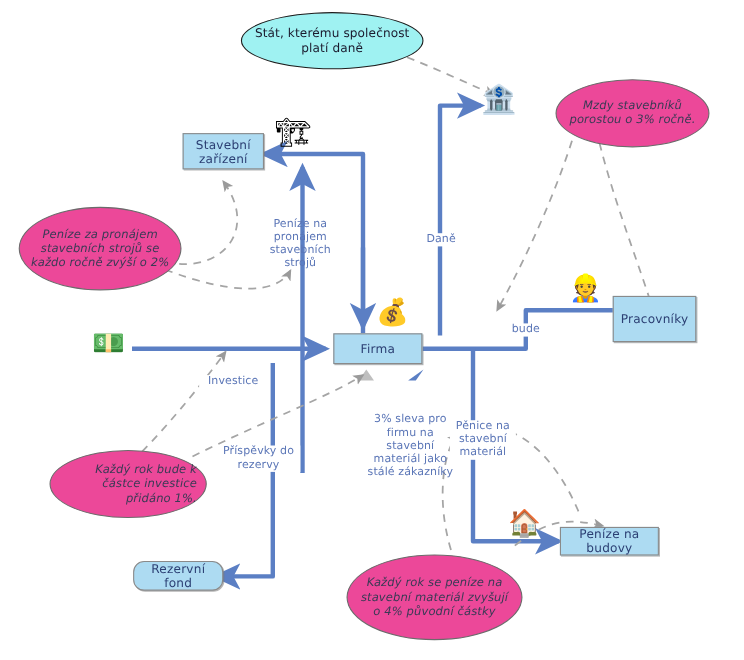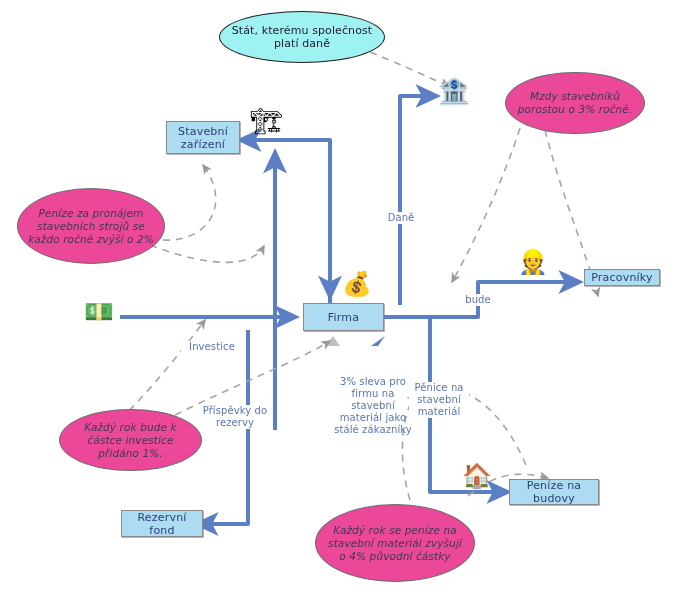--- a/index.html
+++ b/index.html
@@ -140,54 +140,58 @@
 
   <div class="box" style="left:166px;top:121px;width:74px;height:33px;">
     <span style="white-space:pre-line">Stavební
 zařízení</span>
   </div>
 
   <div class="box" style="left:303px;top:303px;width:81px;height:28px;">
     <span style="white-space:pre-line">Firma</span>
   </div>
 
-  <div class="box" style="left:584px;top:269px;width:76px;height:17px;align-items:center;">
+  <div class="box" style="left:557px;top:269px;width:76px;height:42px;align-items:center;">
     <span style="white-space:pre-line">Pracovníky</span>
   </div>
 
-  <div class="box" style="left:121px;top:510px;width:82px;height:27px;">
+  <div class="box" style="left:121px;top:510px;width:82px;height:27px;border-radius:10px;">
     <span style="white-space:pre-line">Rezervní fond</span>
   </div>
 
   <div class="box" style="left:509px;top:479px;width:90px;height:26px;">
     <span style="white-space:pre-line">Peníze na budovy</span>
   </div>
 
   <div class="ellipse cyan" style="left:219px;top:11px;width:166px;height:52px;">
     <span>Stát, kterému společnost platí daně</span>
   </div>
 
   <div class="ellipse peach" style="left:505px;top:72px;width:140px;height:62px;">
     <span>Mzdy stavebníků porostou o 3% ročně.</span>
   </div>
 
   <div class="ellipse peach" style="left:17px;top:188px;width:148px;height:76px;">
     <span>Peníze za pronájem stavebních strojů se každo ročně zvýší o 2%</span>
   </div>
 
-  <div class="ellipse peach" style="left:59px;top:409px;width:143px;height:62px;">
+  <div class="ellipse peach" style="left:45px;top:409px;width:143px;height:62px;text-align:right;">
     <span>Každý rok bude k částce investice přidáno 1%.</span>
   </div>
 
   <div class="ellipse peach" style="left:315px;top:504px;width:160px;height:78px;">
     <span>Každý rok se peníze na stavební materiál zvyšují o 4% původní částky</span>
   </div>
 
   <div class="elabel onwhite" style="left:181px;top:310px;width:62px;margin-top:31px;">Investice</div>
 
+  <div class="elabel" style="left:240px;top:198px;width:66px;">Peníze na
+pronájem
+stavebních
+strojů</div>
 
 
   <div class="elabel onwhite" style="left:386px;top:212px;width:30px;">Daně</div>
 
   <div class="elabel onwhite" style="left:462px;top:294px;width:32px;">bude</div>
 
   <div class="elabel" style="left:331px;top:376px;width:84px;">3% sleva pro
 firmu na
 stavební
 materiál jako

